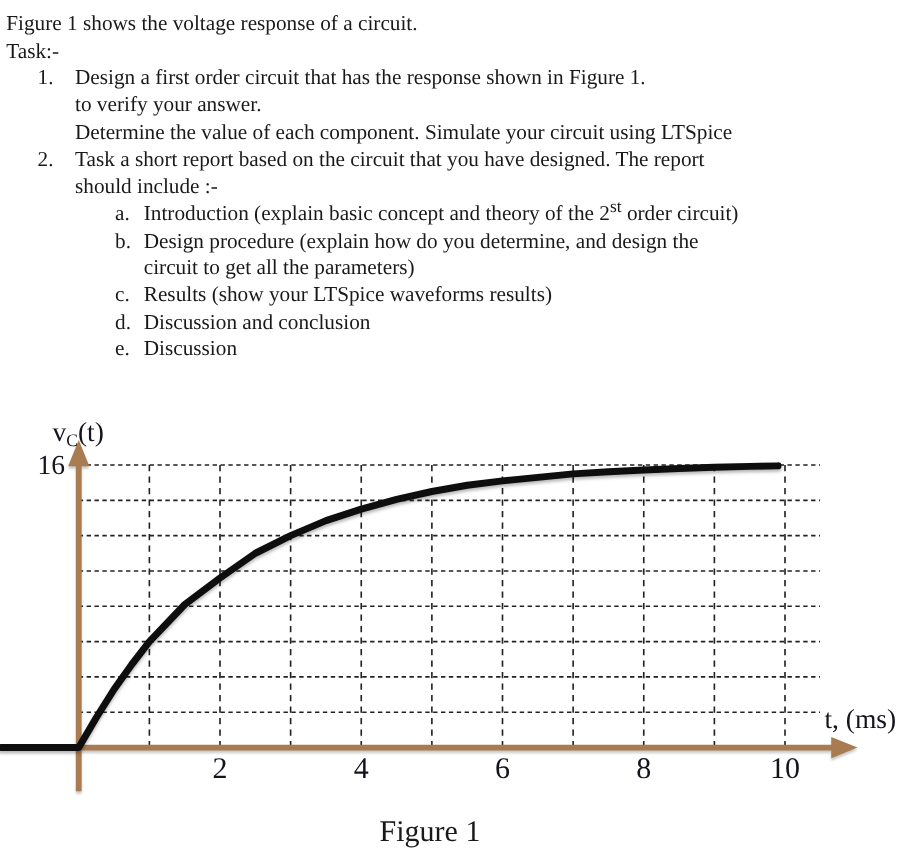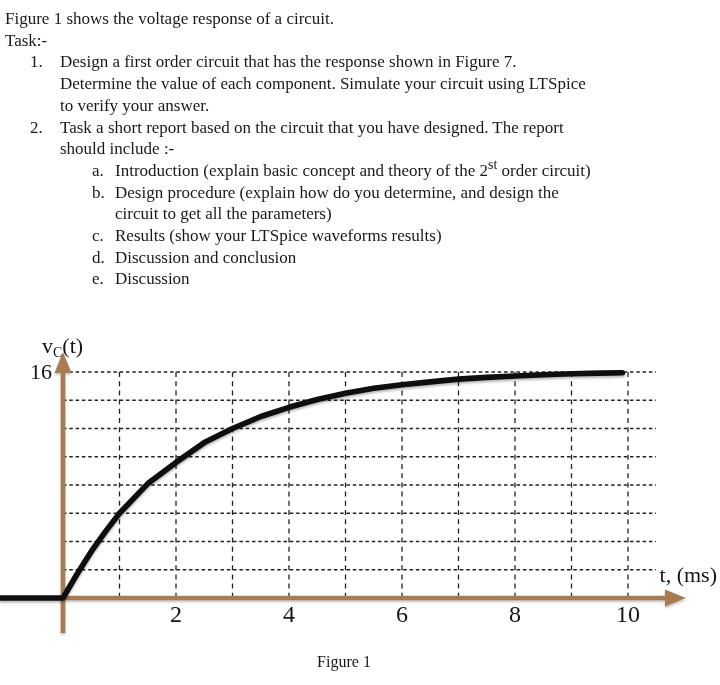--- a/index.html
+++ b/index.html
@@ -37,36 +37,36 @@
     font-size:24px;fill:#14141e;
   }
   .ytick{font-size:22px;}
   .axlabel{
     font-family:"Liberation Serif","DejaVu Serif",serif;
     font-size:22px;fill:#14141e;
   }
   .subsc{font-size:14px;}
   .caption{
     position:absolute;left:0;top:653px;width:688px;
-    text-align:center;font-size:16px;color:#191919;
+    text-align:center;font-size:24px;color:#191919;
   }
 </style>
 </head>
 <body>
 
 <div class="doc">
   <p>Figure 1 shows the voltage response of a circuit.</p>
   <p>Task:-</p>
 
   <div class="row">
     <span class="marker1">1.</span>
     <span class="content1">
-      <span class="ln">Design a first order circuit that has the response shown in Figure 7.</span>
+      <span class="ln">Design a first order circuit that has the response shown in Figure 1.</span>
+      <span class="ln">to verify your answer.</span>
       <span class="ln">Determine the value of each component. Simulate your circuit using LTSpice</span>
-      <span class="ln">to verify your answer.</span>
     </span>
   </div>
 
   <div class="row">
     <span class="marker1">2.</span>
     <span class="content1">
       <span class="ln">Task a short report based on the circuit that you have designed. The report</span>
       <span class="ln">should include :-</span>
     </span>
   </div>

